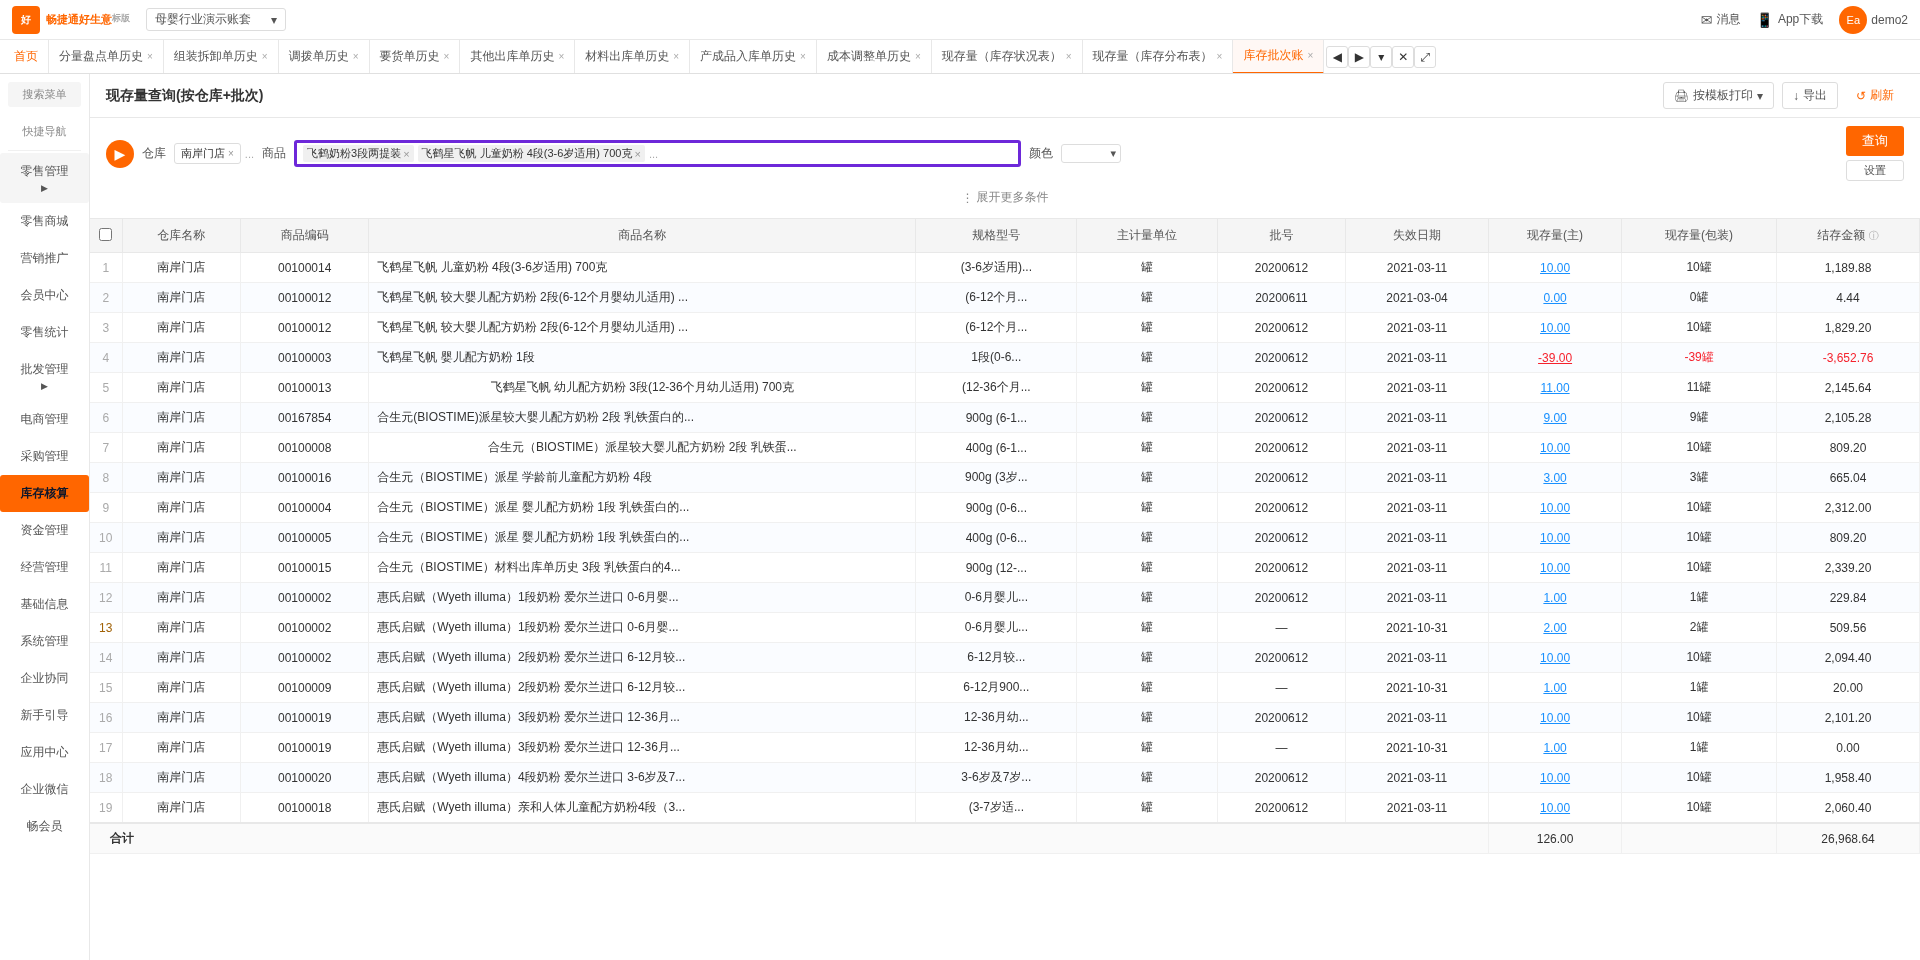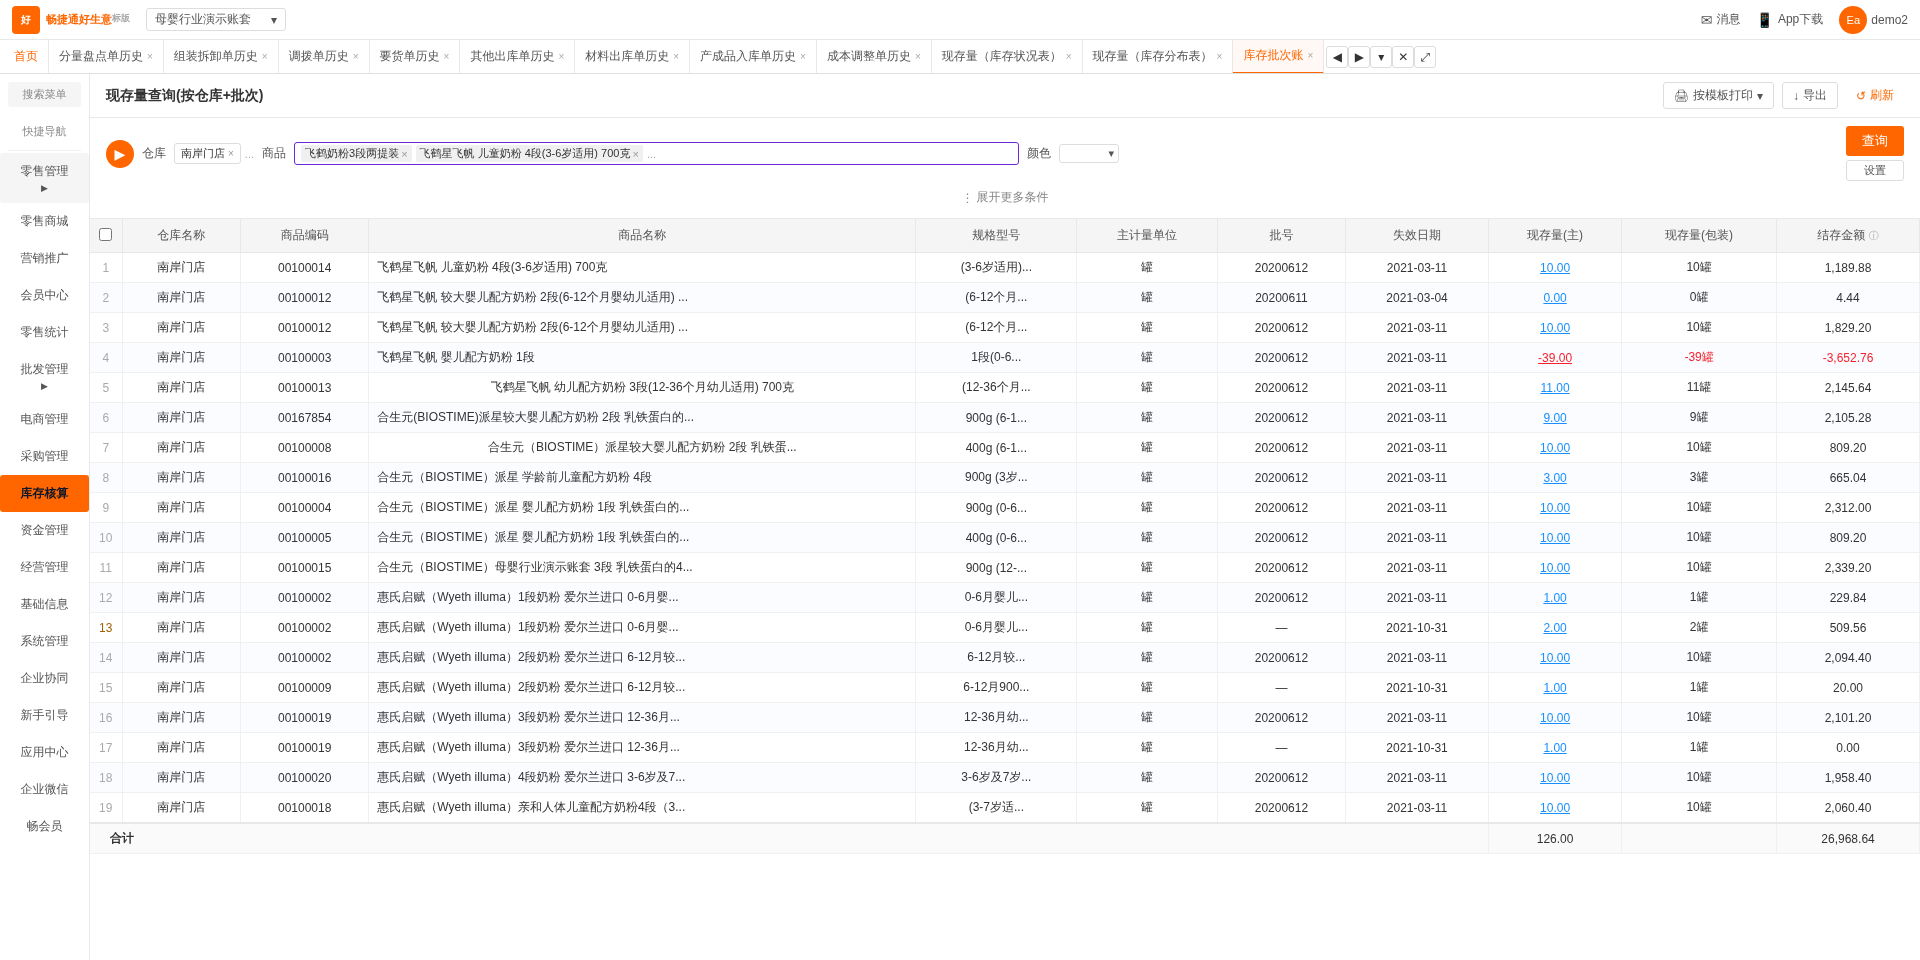--- a/index.html
+++ b/index.html
@@ -50,21 +50,21 @@
 
     
     .filter-bar { background: #fff; padding: 8px 16px; border-bottom: 1px solid #e8e8e8; }
     .filter-row { display: flex; align-items: center; gap: 8px; flex-wrap: nowrap; }
     .filter-expand-btn { width: 28px; height: 28px; background: #ff6600; border-radius: 50%; display: flex; align-items: center; justify-content: center; color: #fff; cursor: pointer; font-size: 14px; flex-shrink: 0; }
     .filter-label { font-size: 12px; color: #555; white-space: nowrap; flex-shrink: 0; }
     .filter-tag-container { display: flex; align-items: center; gap: 4px; flex: 0 0 auto; }
     .filter-tag { display: flex; align-items: center; gap: 3px; background: #fff; border: 1px solid #ddd; border-radius: 3px; padding: 2px 6px; font-size: 11px; color: #333; }
     .filter-tag .close { cursor: pointer; color: #999; font-size: 10px; }
     .filter-more { color: #aaa; font-size: 11px; cursor: pointer; }
-    .filter-input-container { display: flex; align-items: center; border: 1px solid #6d28d9; border-radius: 3px; padding: 2px 6px; background: #fff; gap: 4px; flex: 1; flex-wrap: wrap; }
+    .filter-input-container { display: flex; align-items: center; border: 3px solid #6d28d9; border-radius: 3px; padding: 2px 6px; background: #fff; gap: 4px; flex: 1; flex-wrap: wrap; }
     .filter-chip { display: flex; align-items: center; gap: 2px; background: #f0f0f0; border-radius: 2px; padding: 1px 4px; font-size: 11px; }
     .filter-chip .x { cursor: pointer; color: #999; }
     .filter-spacer { flex: 1; }
     .btn-expand-more { display: flex; align-items: center; gap: 3px; color: #888; font-size: 12px; cursor: pointer; padding: 4px 8px; }
 
     
     .table-area { flex: 1; overflow: auto; background: #fff; }
     table { width: 100%; border-collapse: collapse; font-size: 12px; }
     thead tr { background: #f5f5f5; }
     th { padding: 8px 8px; text-align: center; font-weight: 500; color: #555; border-bottom: 1px solid #e8e8e8; border-right: 1px solid #e8e8e8; white-space: nowrap; position: sticky; top: 0; background: #f5f5f5; z-index: 1; }
@@ -413,21 +413,21 @@
     <td>20200612</td>
     <td>2021-03-11</td>
     <td class="td-link" style="">10.00</td>
     <td style="">10罐</td>
     <td style="">809.20</td>
   </tr>
             <tr>
     <td class="row-num" style="color:#aaa;">11</td>
     <td>南岸门店</td>
     <td>00100015</td>
-    <td class="td-left" style="max-width:300px;overflow:hidden;text-overflow:ellipsis;white-space:nowrap;">合生元（BIOSTIME）母婴行业演示账套 3段 乳铁蛋白的4...</td>
+    <td class="td-left" style="max-width:300px;overflow:hidden;text-overflow:ellipsis;white-space:nowrap;">合生元（BIOSTIME）材料出库单历史 3段 乳铁蛋白的4...</td>
     <td>900g (12-...</td>
     <td>罐</td>
     <td>20200612</td>
     <td>2021-03-11</td>
     <td class="td-link" style="">10.00</td>
     <td style="">10罐</td>
     <td style="">2,339.20</td>
   </tr>
             <tr style="background: rgb(250, 252, 255);">
     <td class="row-num" style="color:#aaa;">12</td>

